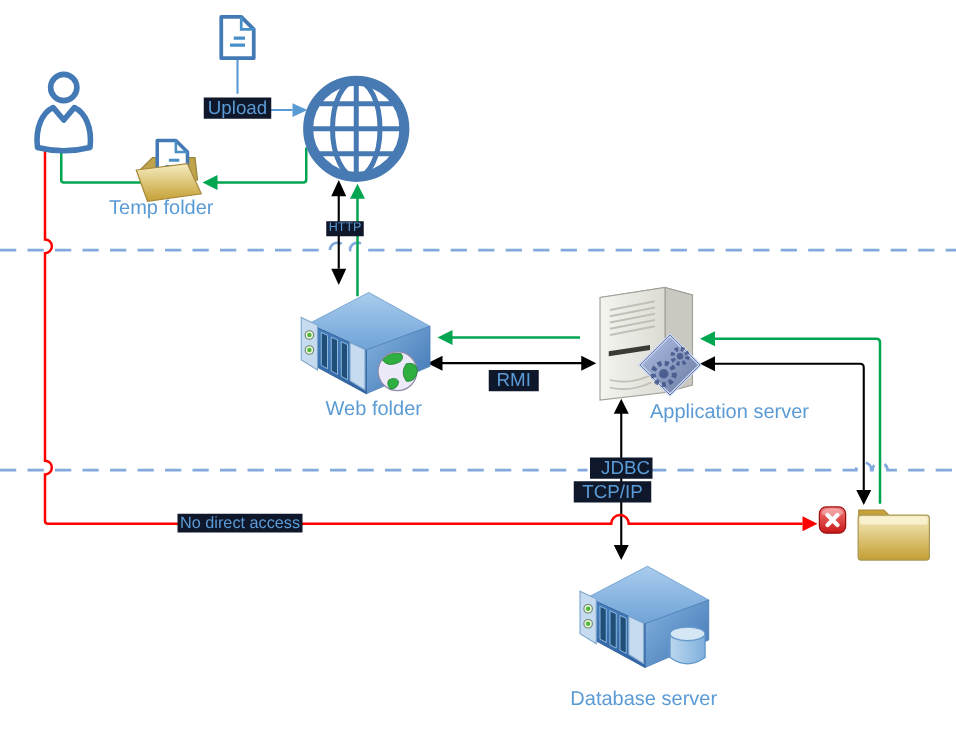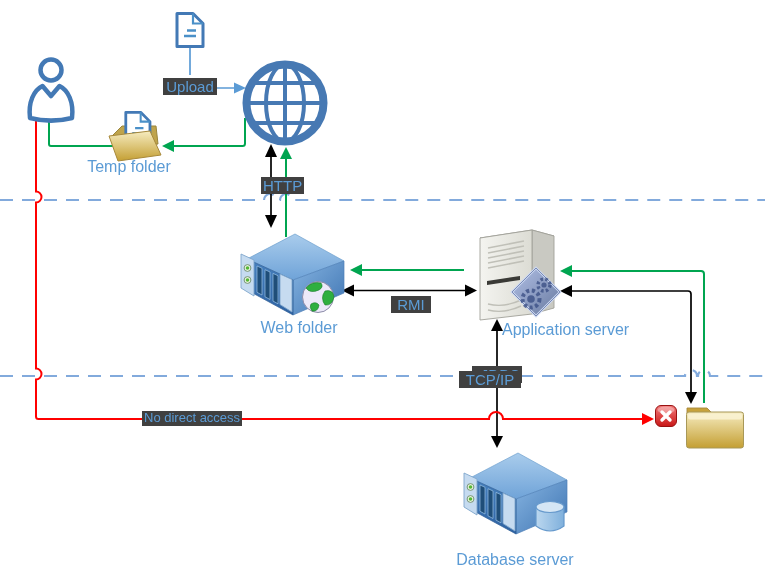--- a/index.html
+++ b/index.html
@@ -1,21 +1,21 @@
 <!DOCTYPE html>
 <html style="--icon-blue: #4379B5; --label-blue: #5B9BD5; --green: #00A550; --red: #FF0000; --black: #000000; --boundary-blue: #82AADC; --folder-gold: #D9B44A; --server-blue: #3E7CC1;"><head>
 <meta charset="utf-8">
 <style>
   html,body{margin:0;padding:0;background:#fff;}
   .canvas{position:relative;width:765px;height:583px;background:#ffffff;overflow:hidden;
           font-family:"Liberation Sans",sans-serif;}
   svg.layer{position:absolute;left:0;top:0;}
   .lbl{position:absolute;color:var(--label-blue);line-height:1.15;white-space:nowrap;}
   .ctr{text-align:center;}
-  .bg{background:#404040;padding:0 2px;}
+  .bg{background:#0f172a;padding:0 2px;}
   
   .ln-red{stroke:var(--red);stroke-width:2;fill:none;}
   .ln-green{stroke:var(--green);stroke-width:2;fill:none;}
   .ln-black{stroke:var(--black);stroke-width:1.7;fill:none;}
   .ln-blue{stroke:var(--label-blue);stroke-width:1.7;fill:none;}
   .ln-dash{stroke:var(--boundary-blue);stroke-width:2.2;fill:none;stroke-dasharray:13 9;}
   .ah-red{fill:var(--red);stroke:none;}
   .ah-green{fill:var(--green);stroke:none;}
   .ah-black{fill:var(--black);stroke:none;}
   .ah-blue{fill:var(--label-blue);stroke:none;}
@@ -210,29 +210,29 @@
     <ellipse cx="11" cy="5" rx="8.5" ry="3.5" fill="#ffffff" opacity="0.35"></ellipse>
     <path d="M7,7 L15,15 M15,7 L7,15" stroke="#ffffff" stroke-width="3.4" stroke-linecap="round"></path>
   </g>
 </svg>
 
 
 <div class="lbl ctr bg" style="left:163px;top:78px;width:50px;font-size:15px;">Upload</div>
 
 <div class="lbl ctr" style="left:84px;top:158px;width:90px;font-size:16px;">Temp folder</div>
 
-<div class="lbl bg" style="left:261px;top:177px;font-size:15px;">HTTP</div>
+<div class="lbl bg" style="left:261px;top:177px;font-size:10px;">HTTP</div>
 
 <div class="lbl ctr" style="left:251px;top:319px;width:96px;font-size:16px;">Web folder</div>
 
-<div class="lbl" style="left:502px;top:321px;font-size:16px;">Application server</div>
+<div class="lbl" style="left:520px;top:321px;font-size:16px;">Application server</div>
 
 <div class="lbl ctr" style="left:450px;top:551px;width:130px;font-size:16px;">Database server</div>
 
 <div class="lbl ctr bg" style="left:391px;top:281px;width:36px;font-size:15px;margin-top:15px;">RMI</div>
 
 <div class="lbl ctr bg" style="left:472px;top:366px;width:46px;font-size:15px;text-align:right;">JDBC</div>
 
-<div class="lbl ctr bg" style="left:459px;top:371px;width:58px;font-size:15px;">TCP/IP</div>
+<div class="lbl ctr bg" style="left:459px;top:385px;width:58px;font-size:15px;">TCP/IP</div>
 
 <div class="lbl ctr bg" style="left:142px;top:411px;width:96px;font-size:13px;">No direct access</div>
 
 </div>
 
 </body></html>

